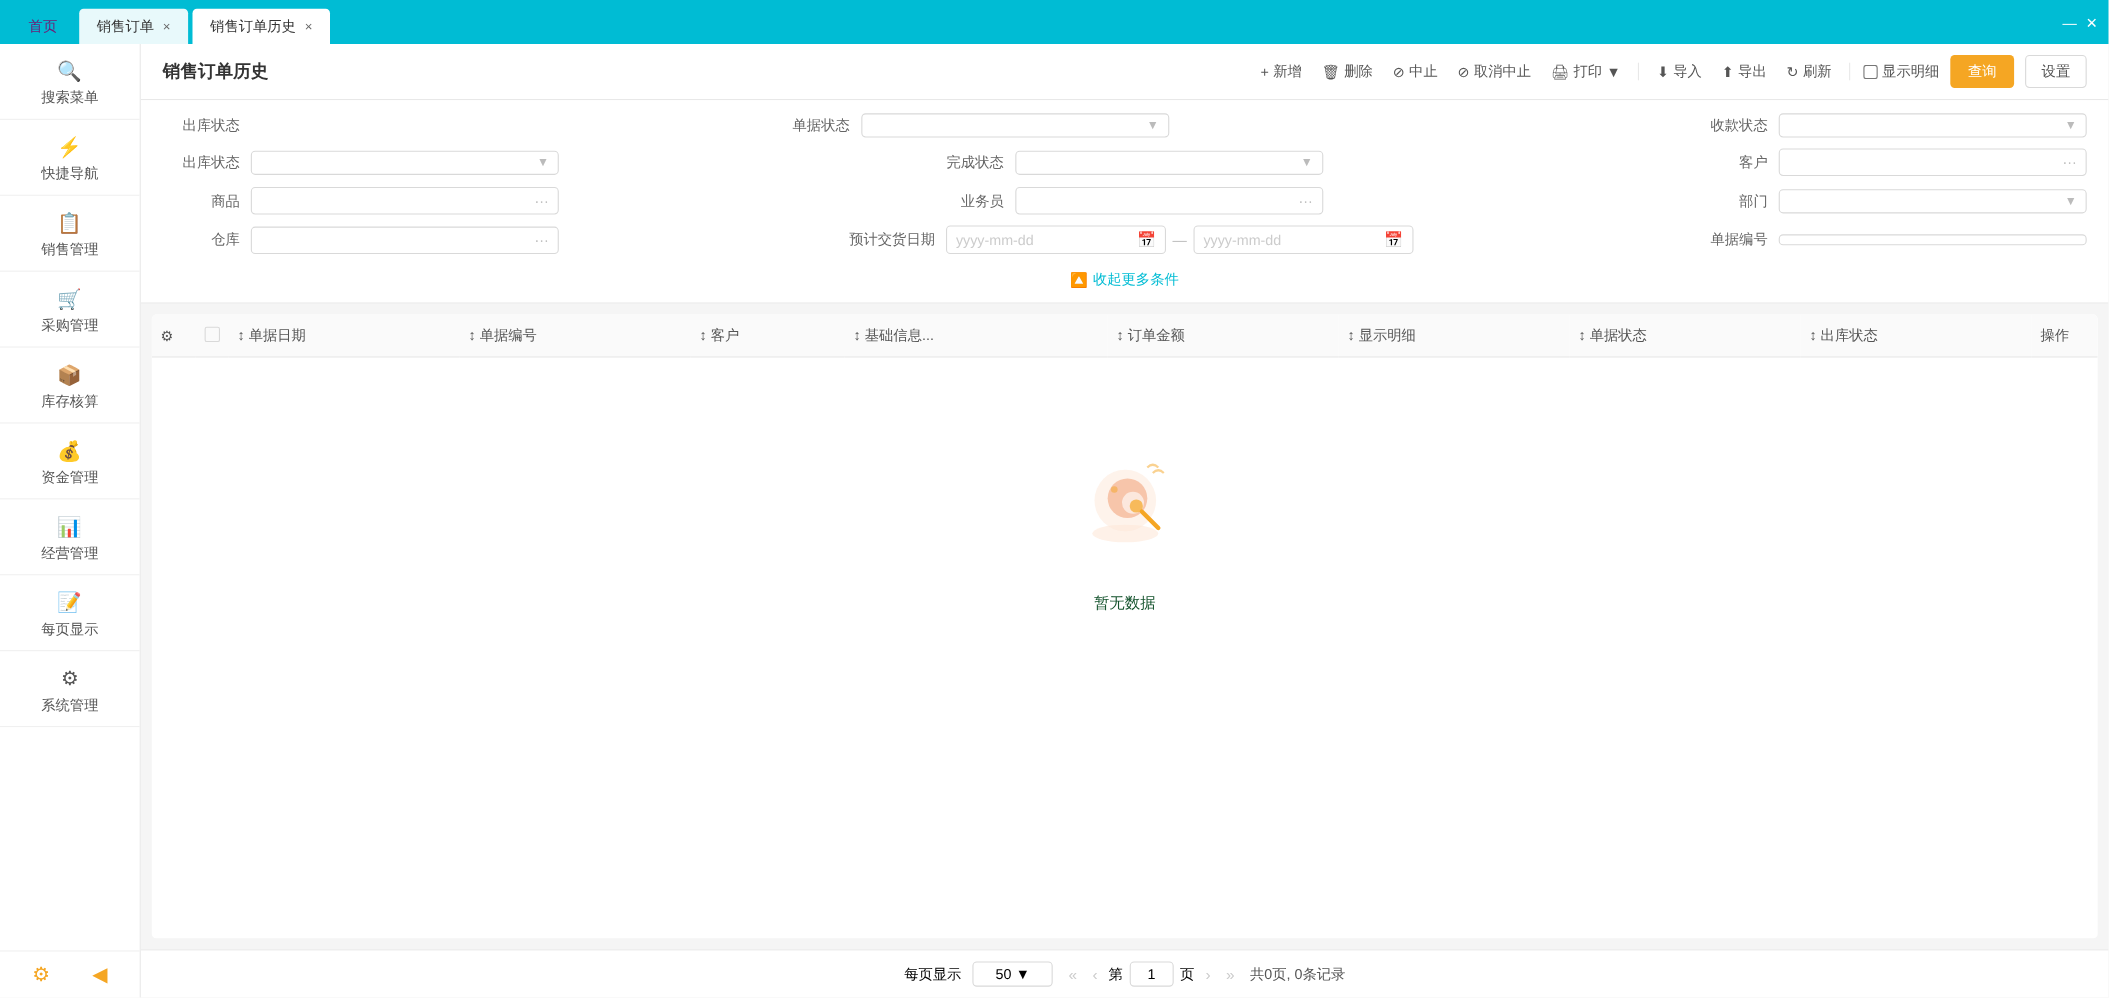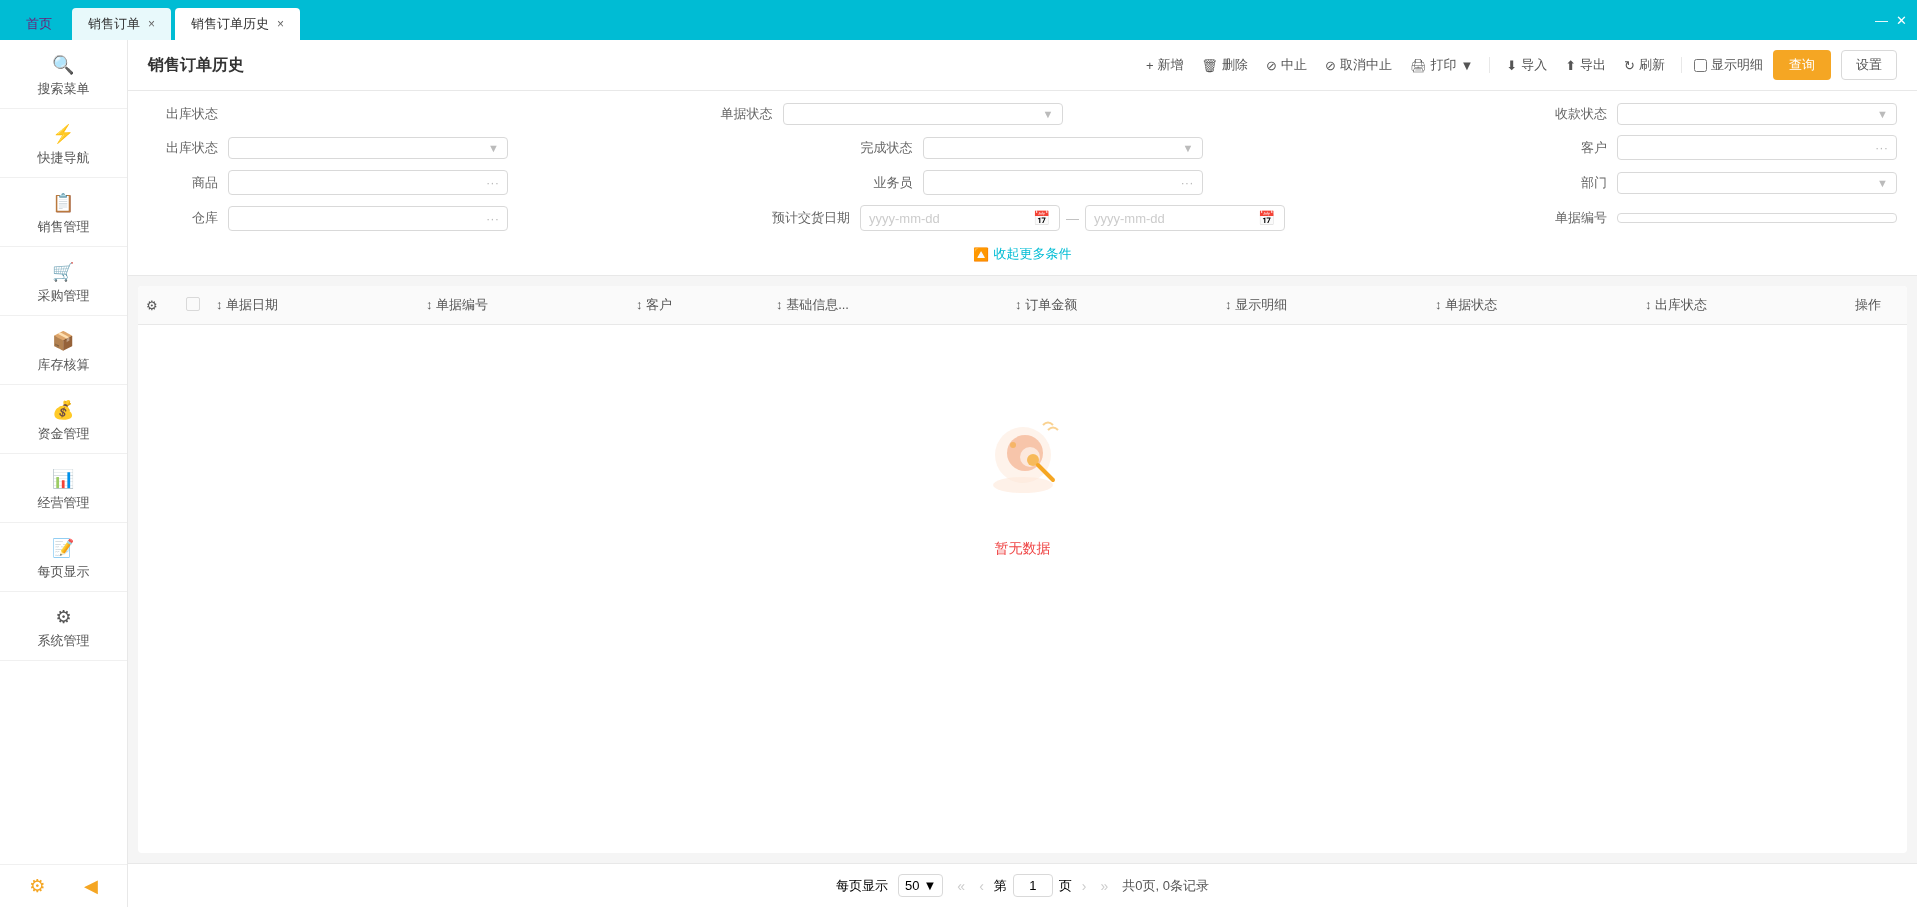--- a/index.html
+++ b/index.html
@@ -93,30 +93,30 @@
       padding: 10px 8px; text-align: left; color: #555; font-weight: 500; white-space: nowrap;
       border-bottom: 1px solid #e8e8e8; font-size: 13px;
     }
     .th-gear { width: 40px; text-align: center; }
     .th-cb { width: 30px; text-align: center; }
     .th-action { width: 60px; text-align: center; }
 
     
     .empty-state { display: flex; flex-direction: column; align-items: center; justify-content: center; padding: 80px 0; }
     .empty-icon { font-size: 80px; margin-bottom: 16px; }
-    .empty-text { color: #ef4444; font-size: 14px; font-family: Liberation Serif, serif; }
+    .empty-text { color: #14532d; font-size: 14px; font-family: Liberation Serif, serif; }
 
     
     .table-footer {
       background: #fff; padding: 10px 20px; display: flex; align-items: center; justify-content: center;
       border-top: 1px solid #e8e8e8; gap: 10px; flex-shrink: 0;
     }
     .page-size-select {
       display: flex; align-items: center; gap: 4px; border: 1px solid #d9d9d9; border-radius: 4px;
-      padding: 3px 6px; cursor: pointer; font-size: 13px;
+      padding: 3px 20px; cursor: pointer; font-size: 13px;
     }
     .pagination { display: flex; align-items: center; gap: 6px; }
     .page-nav { cursor: pointer; color: #555; font-size: 14px; padding: 2px 4px; }
     .page-nav.disabled { color: #ccc; cursor: default; }
     .page-input {
       border: 1px solid #d9d9d9; border-radius: 4px; width: 40px; text-align: center; padding: 3px;
       font-size: 13px;
     }
     .page-info { color: #555; font-size: 13px; }
 

